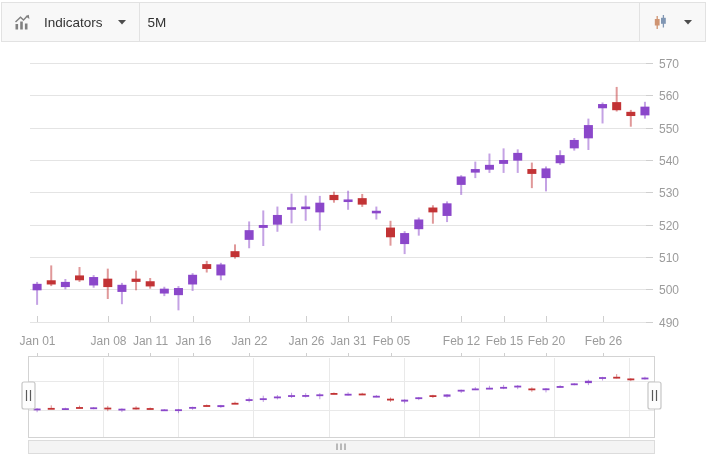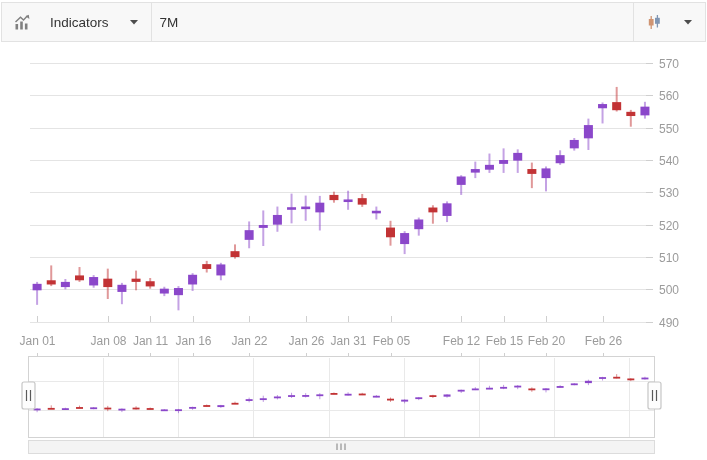--- a/index.html
+++ b/index.html
@@ -1,20 +1,20 @@
 <!DOCTYPE html>
 <html><head>
 <meta charset="utf-8">
 <style>
   html,body{margin:0;padding:0;background:#fff;}
   #app{position:relative;width:707px;height:460px;background:#fff;overflow:hidden;
        font-family:"Liberation Sans",sans-serif;}
   .toolbar{position:absolute;top:2px;left:1px;right:1px;height:40px;
            background:#f8f8f8;border:1px solid #e2e2e2;display:flex;align-items:center;box-sizing:border-box;}
-  .tb-btn{display:flex;align-items:center;gap:20px;height:100%;padding:0 12px;cursor:pointer;
+  .tb-btn{display:flex;align-items:center;gap:14px;height:100%;padding:0 12px;cursor:pointer;
           color:#333;font-size:13.5px;white-space:nowrap;}
   .tb-btn.compact{padding:0 8px;}
   .tb-sep{width:1px;align-self:stretch;background:#e2e2e2;}
   .tb-spacer{flex:1;}
   svg{display:block;}
   #chart-svg{position:absolute;left:0;top:0;}
   text{font-family:"Liberation Sans",sans-serif;}
 </style>
 </head>
 <body>
@@ -34,21 +34,21 @@
       </span>
       <span>Indicators</span>
       <span>
         <svg width="10" height="6" viewBox="0 0 10 6">
             <polygon points="1,1 9,1 5,5.5" fill="#4d4d4d"></polygon>
           </svg>
       </span>
     </div>
     <div class="tb-sep"></div>
     <div class="tb-btn compact">
-      <span>7M</span>
+      <span>5M</span>
     </div>
     <div class="tb-spacer"></div>
     <div class="tb-sep"></div>
     <div class="tb-btn">
       <span>
         <svg width="17" height="17" viewBox="0 0 17 17">
           <line x1="5.2" y1="2" x2="5.2" y2="15" stroke="#cf9472" stroke-width="1.3"></line>
           <rect x="2.8" y="5" width="4.8" height="6.5" fill="#cf9472"></rect>
           <line x1="11.4" y1="1" x2="11.4" y2="13.5" stroke="#8096b3" stroke-width="1.3"></line>
           <rect x="9" y="3.8" width="4.8" height="6" fill="#8096b3"></rect>

